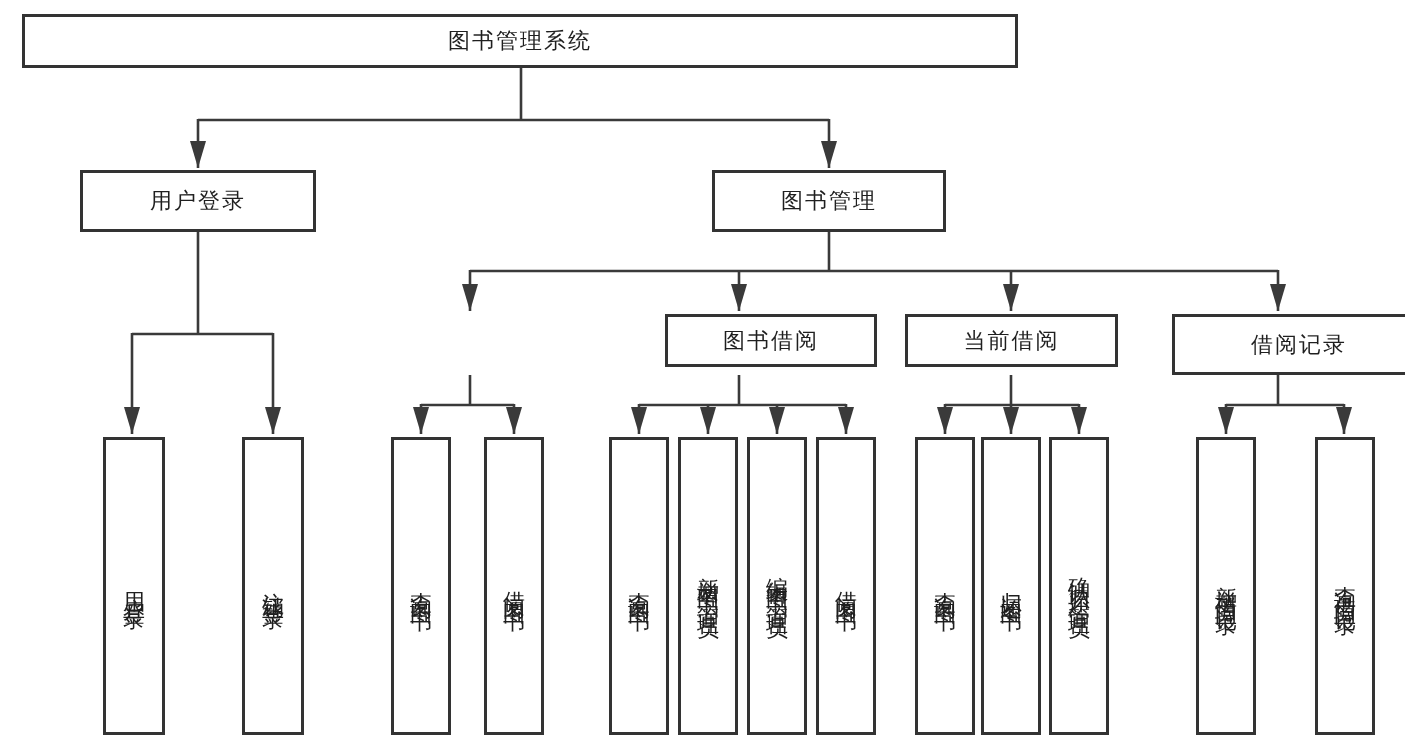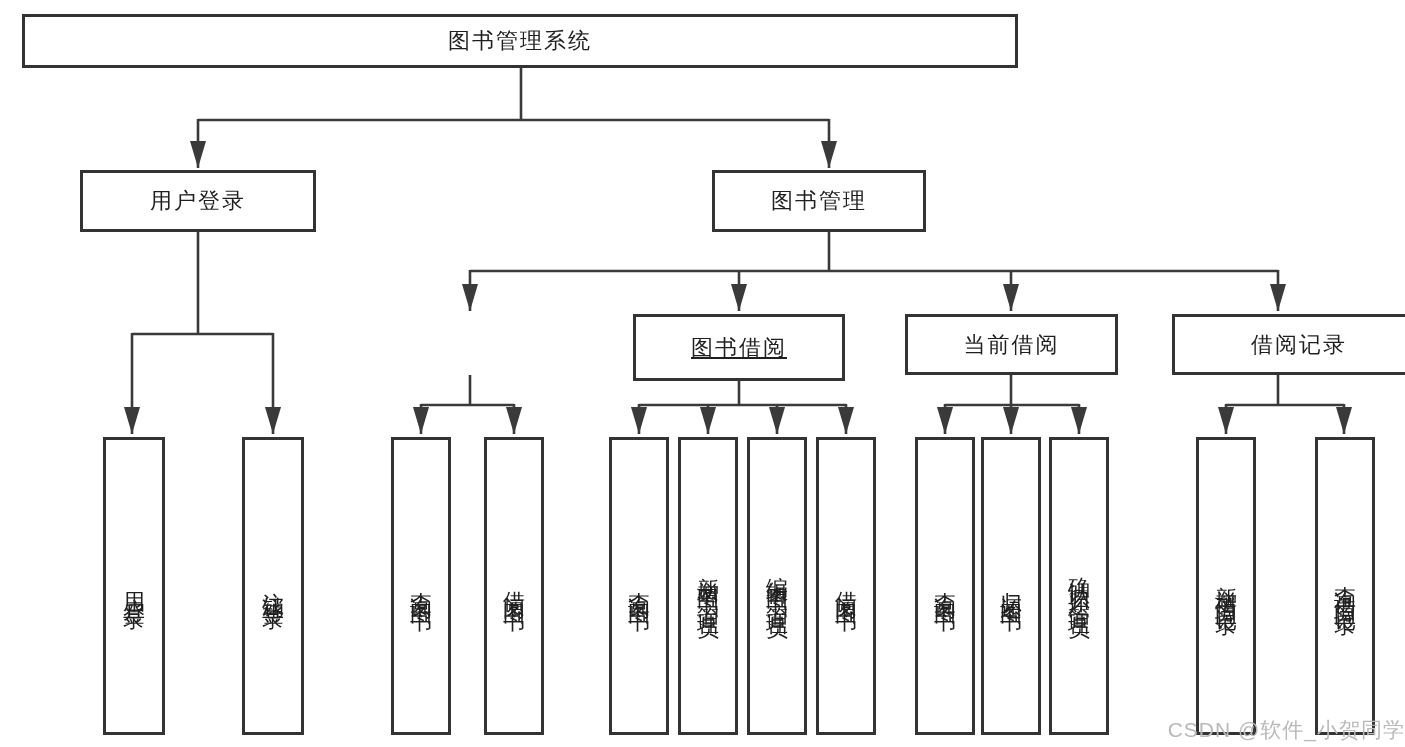--- a/index.html
+++ b/index.html
@@ -85,39 +85,38 @@
     <line x1="1079" y1="404" x2="1079" y2="434" marker-end="url(#ah)"></line>
 
     <path d="M1278,375 V405 M1226,405 H1344"></path>
     <line x1="1226" y1="404" x2="1226" y2="434" marker-end="url(#ah)"></line>
     <line x1="1344" y1="404" x2="1344" y2="434" marker-end="url(#ah)"></line>
   </svg>
 
   <div class="box hbox root" style="left:22px;top:14px;width:996px;height:54px;">图书管理系统</div>
 
   <div class="box hbox" style="left:80px;top:170px;width:236px;height:62px;">用户登录</div>
-  <div class="box hbox" style="left:712px;top:170px;width:214px;height:62px;">图书管理</div>
+  <div class="box hbox" style="left:712px;top:170px;width:234px;height:62px;">图书管理</div>
 
-  <div class="box hbox" style="left:633px;top:314px;width:212px;height:67px;text-decoration:underline;">图书借阅</div>
-  <div class="box hbox" style="left:905px;top:314px;width:213px;height:61px;">当前借阅</div>
+  <div class="box hbox" style="left:665px;top:314px;width:212px;height:53px;">图书借阅</div>
+  <div class="box hbox" style="left:905px;top:314px;width:213px;height:53px;">当前借阅</div>
   <div class="box hbox" style="left:1172px;top:314px;width:254px;height:61px;">借阅记录</div>
 
   <div class="box vbox" style="left:103px;top:437px;width:62px;height:298px;">用户登录</div>
   <div class="box vbox" style="left:242px;top:437px;width:62px;height:298px;">注销登录</div>
 
   <div class="box vbox" style="left:391px;top:437px;width:60px;height:298px;">查询图书</div>
   <div class="box vbox" style="left:484px;top:437px;width:60px;height:298px;">借阅图书</div>
 
   <div class="box vbox" style="left:609px;top:437px;width:60px;height:298px;">查询图书</div>
   <div class="box vbox" style="left:678px;top:437px;width:60px;height:298px;">新增图书（管理员）</div>
   <div class="box vbox" style="left:747px;top:437px;width:60px;height:298px;">编辑图书（管理员）</div>
   <div class="box vbox" style="left:816px;top:437px;width:60px;height:298px;">借阅图书</div>
 
   <div class="box vbox" style="left:915px;top:437px;width:60px;height:298px;">查询图书</div>
   <div class="box vbox" style="left:981px;top:437px;width:60px;height:298px;">归还图书</div>
   <div class="box vbox" style="left:1049px;top:437px;width:60px;height:298px;">确认归还（管理员）</div>
 
   <div class="box vbox" style="left:1196px;top:437px;width:60px;height:298px;">新增借阅记录</div>
   <div class="box vbox" style="left:1315px;top:437px;width:60px;height:298px;">查询借阅记录</div>
 
-  <div id="watermark">CSDN @软件_小贺同学</div>
 
 </div>
 
 </body></html>

